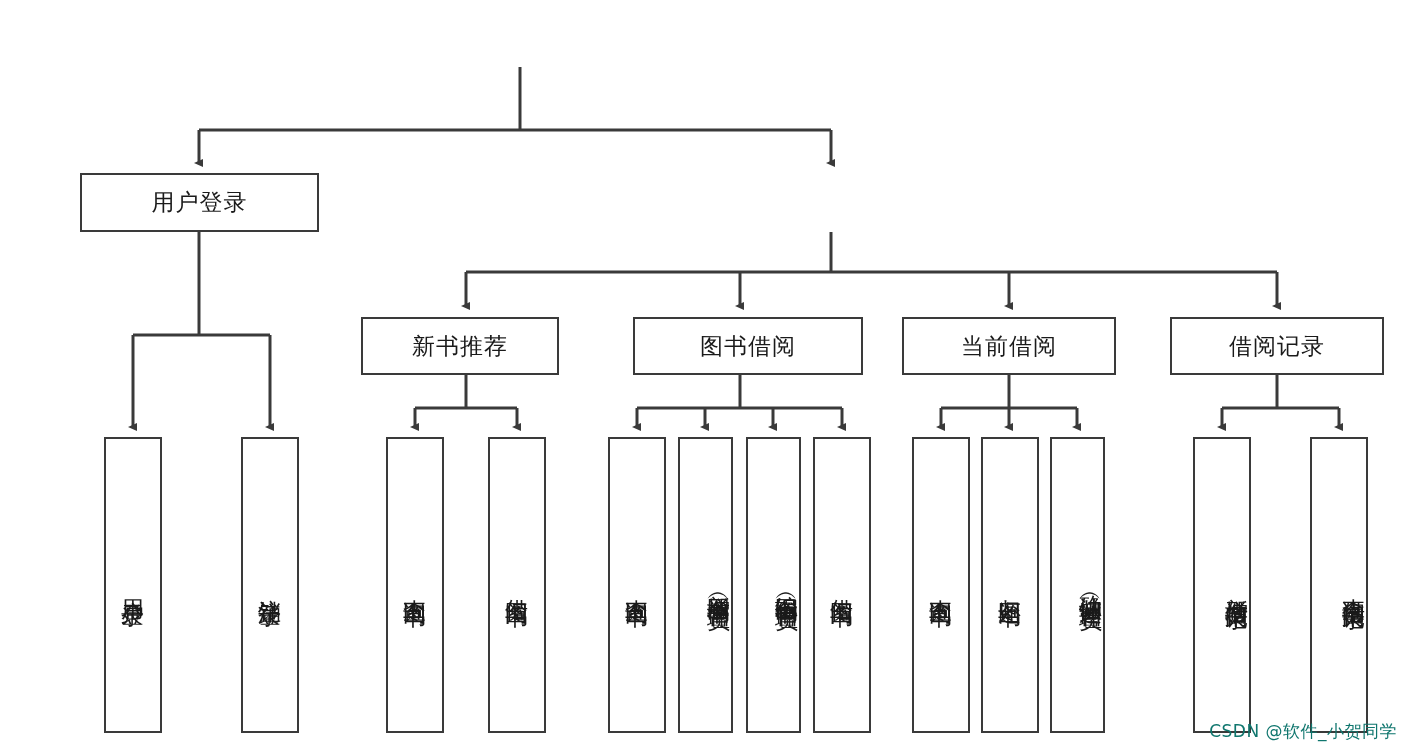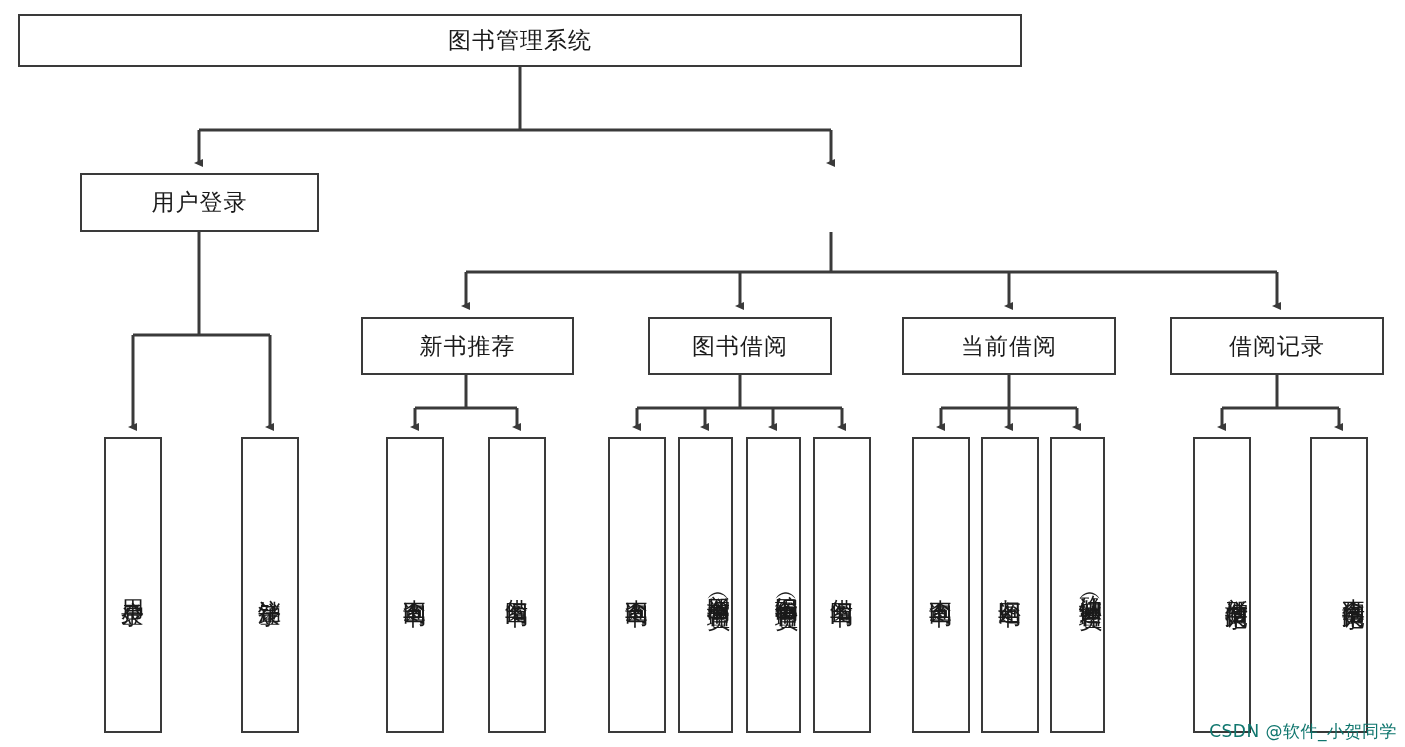--- a/index.html
+++ b/index.html
@@ -116,34 +116,31 @@
       <path d="M1009,408 L1009,427" marker-end="url(#arrow)"></path>
       <path d="M1077,408 L1077,427" marker-end="url(#arrow)"></path>
 
       <path d="M1277,375 L1277,408"></path>
       <path d="M1222,408 L1339,408"></path>
       <path d="M1222,408 L1222,427" marker-end="url(#arrow)"></path>
       <path d="M1339,408 L1339,427" marker-end="url(#arrow)"></path>
     </g>
   </svg>
 
-  <div class="node horizontal" style="left:18px; top:14px; width:1004px; height:53px;">
-    <span class="node-label">图书管理系统</span>
-  </div>
 
   <div class="node horizontal" style="left:80px; top:173px; width:239px; height:59px;">
     <span class="node-label">用户登录</span>
   </div>
 
 
-  <div class="node horizontal" style="left:361px; top:317px; width:213px; height:58px;">
+  <div class="node horizontal" style="left:361px; top:317px; width:198px; height:58px;">
     <span class="node-label">新书推荐</span>
   </div>
 
-  <div class="node horizontal" style="left:633px; top:317px; width:184px; height:58px;margin-left:15px;">
+  <div class="node horizontal" style="left:633px; top:317px; width:230px; height:58px;">
     <span class="node-label">图书借阅</span>
   </div>
 
   <div class="node horizontal" style="left:1170px; top:317px; width:214px; height:58px;">
     <span class="node-label">借阅记录</span>
   </div>
 
   <div class="node horizontal" style="left:902px; top:317px; width:214px; height:58px;">
     <span class="node-label">当前借阅</span>
   </div>

